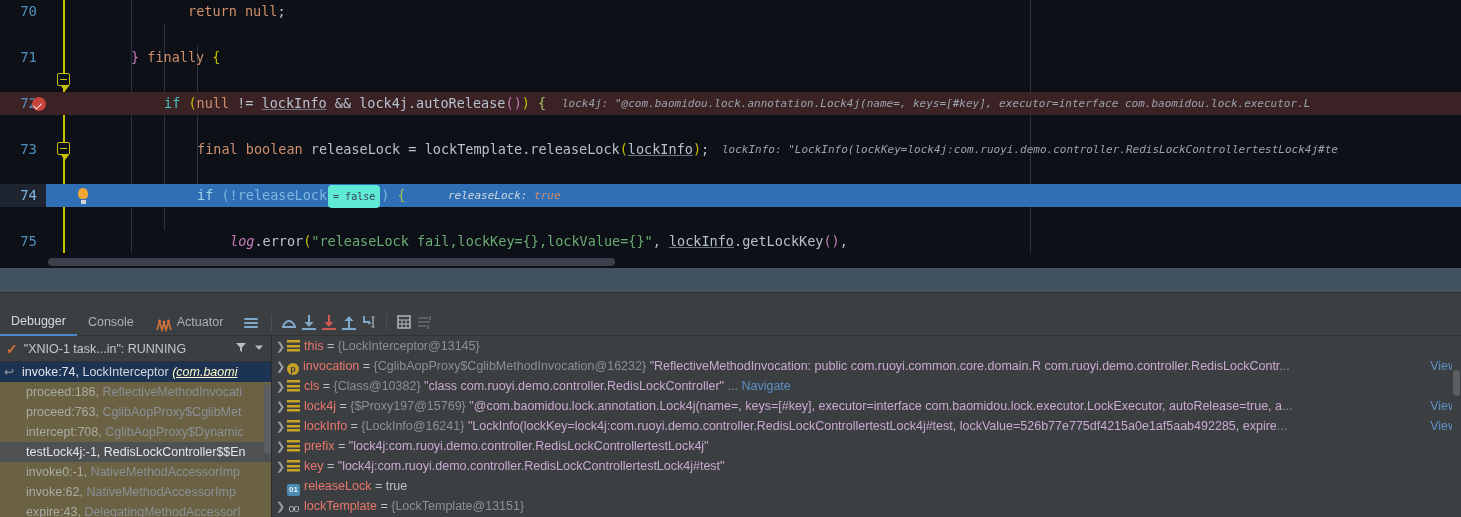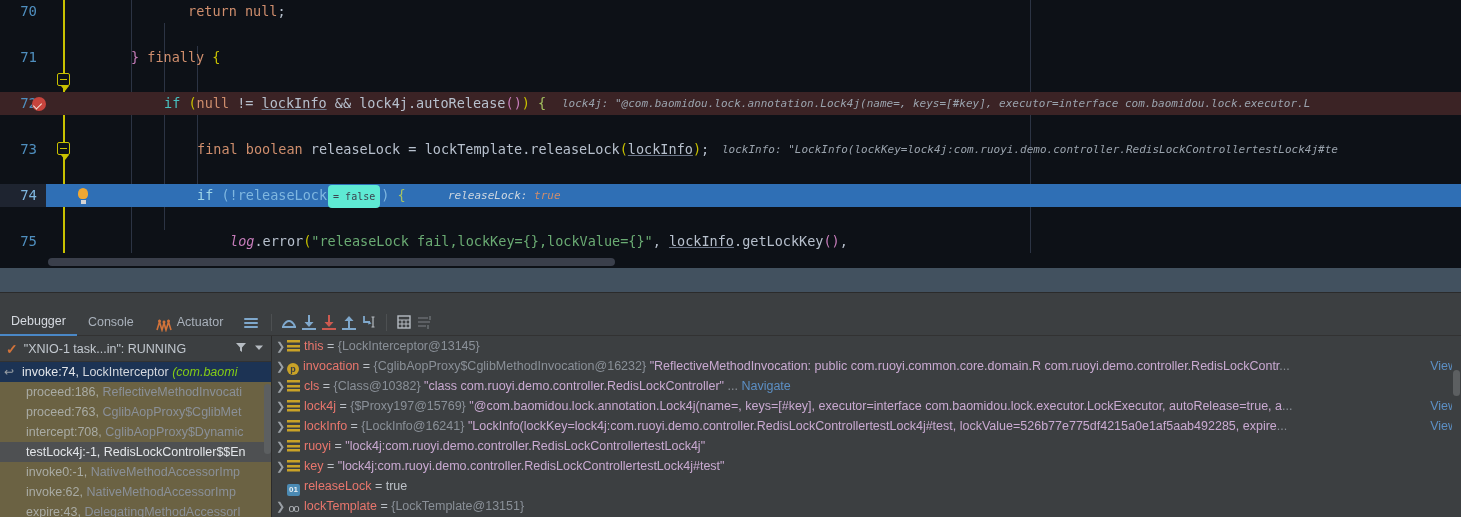--- a/index.html
+++ b/index.html
@@ -194,21 +194,21 @@
   }
   .frame-row.lib { background: #6b6243; color: #a9aba4; }
   .frame-row.sel-cur {
     background: #1c3354; color: #e3e6ea;
     padding-left: 8px;
   }
   .frame-row.sel-user { background: #4e5052; color: #e3e6ea; }
   .frame-row .cls { color: #8a9098; }
   .frame-row.sel-cur .cls { color: #d4d8de; }
   .frame-row.sel-user .cls { color: #e3e6ea; }
-  .frame-row .pkg { font-style: italic; color: #84cc16; }
+  .frame-row .pkg { font-style: italic; color: #fef9c3; text-decoration: underline; }
   .frame-arrow {
     position: absolute; left: 8px; top: 0;
     color: #9aa0a6; font-size: 12px;
   }
 
   #frames-scroll {
     position: absolute; right: 0; top: 48px;
     width: 7px; height: 70px; background: #5c5f61; border-radius: 4px;
   }
 
@@ -520,21 +520,21 @@
     </div>
 
     <div class="var-row">
       <span class="vexp">❯</span>
       <span class="vicon ic-obj"></span><span class="vname">lockInfo</span><span class="veq"> = </span><span class="vref">{LockInfo@16241}</span> <span class="vtext">"LockInfo(lockKey=lock4j:com.ruoyi.demo.controller.RedisLockControllertestLock4j#test, lockValue=526b77e775df4215a0e1af5aab492285, expire</span><span class="vellipsis">...</span>
       <span class="vview">View</span>
     </div>
 
     <div class="var-row">
       <span class="vexp">❯</span>
-      <span class="vicon ic-obj"></span><span class="vname">ruoyi</span><span class="veq"> = </span><span class="vstr">"lock4j:com.ruoyi.demo.controller.RedisLockControllertestLock4j"</span>
+      <span class="vicon ic-obj"></span><span class="vname">prefix</span><span class="veq"> = </span><span class="vstr">"lock4j:com.ruoyi.demo.controller.RedisLockControllertestLock4j"</span>
     </div>
 
     <div class="var-row">
       <span class="vexp">❯</span>
       <span class="vicon ic-obj"></span><span class="vname">key</span><span class="veq"> = </span><span class="vstr">"lock4j:com.ruoyi.demo.controller.RedisLockControllertestLock4j#test"</span>
     </div>
 
     <div class="var-row" style="padding-left:14px">
       <span class="vicon ic-prim"></span><span class="vname">releaseLock</span><span class="veq"> = </span><span class="vbool">true</span>
     </div>

